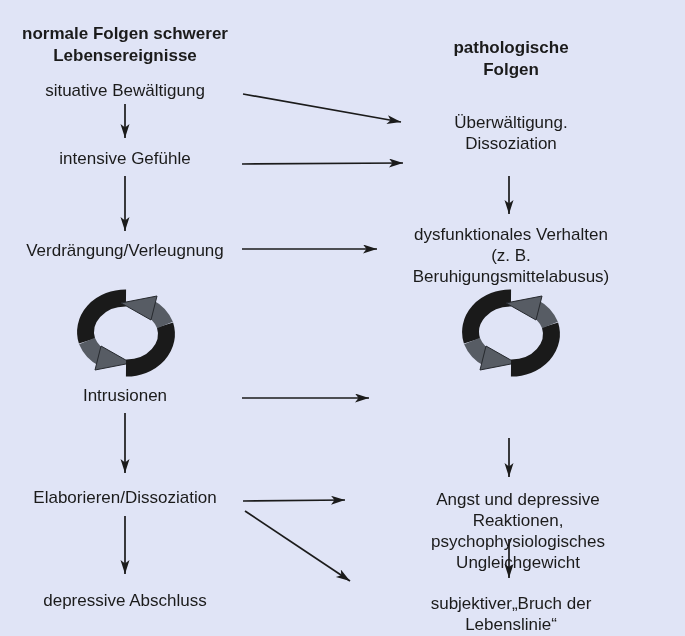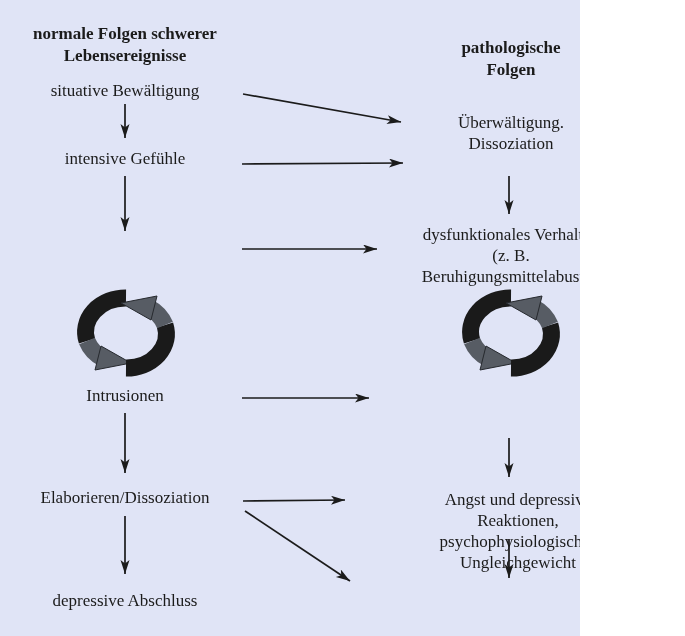--- a/index.html
+++ b/index.html
@@ -4,23 +4,23 @@
 <style>
   html,body{margin:0;padding:0;}
   :root{
     --bg:#e0e4f6;
     --ink:#1b1b1b;
     --cycle-black:#1a1a1a;
     --cycle-gray:#575c64;
   }
   #figure{
     position:relative;
-    width:580px;height:636px;
+    width:685px;height:636px;
     background:var(--bg);
-    font-family:Liberation Serif, serif;
+    font-family:Liberation Sans, sans-serif;
     color:var(--ink);
     overflow:hidden;
   }
   .label{
     position:absolute;
     transform:translateX(-50%);
     white-space:pre-line;
     text-align:center;
     font-size:17px;
     line-height:21px;
@@ -80,25 +80,27 @@
     <polygon class="head-gray" points="34,61 28,85 64,78"></polygon>
     <path class="band-black" d="M 59,83 A 40,34 0 0 0 98,40"></path>
     <path class="band-gray" d="M 98,40 A 40,34 0 0 0 81,22"></path>
     <polygon class="head-gray" points="84,35 90,11 54,18"></polygon>
   </svg>
 
   <div class="label header" style="left:125px;top:23px">normale Folgen schwerer
 Lebensereignisse</div>
   <div class="label" style="left:125px;top:80px">situative Bewältigung</div>
   <div class="label" style="left:125px;top:148px">intensive Gefühle</div>
+  <div class="label" style="left:125px;top:240px">Verdrängung/Verleugnung</div>
   <div class="label" style="left:125px;top:385px">Intrusionen</div>
   <div class="label" style="left:125px;top:487px">Elaborieren/Dissoziation</div>
   <div class="label" style="left:125px;top:590px">depressive Abschluss</div>
 
   <div class="label header" style="left:511px;top:37px">pathologische Folgen</div>
   <div class="label" style="left:511px;top:112px">Überwältigung.
 Dissoziation</div>
   <div class="label" style="left:511px;top:224px">dysfunktionales Verhalten
 (z. B. Beruhigungsmittelabusus)</div>
   <div class="label" style="left:518px;top:489px">Angst und depressive Reaktionen,
 psychophysiologisches Ungleichgewicht</div>
+  <div class="label" style="left:511px;top:593px">subjektiver„Bruch der Lebenslinie“</div>
 
 </div>
 
 </body></html>

